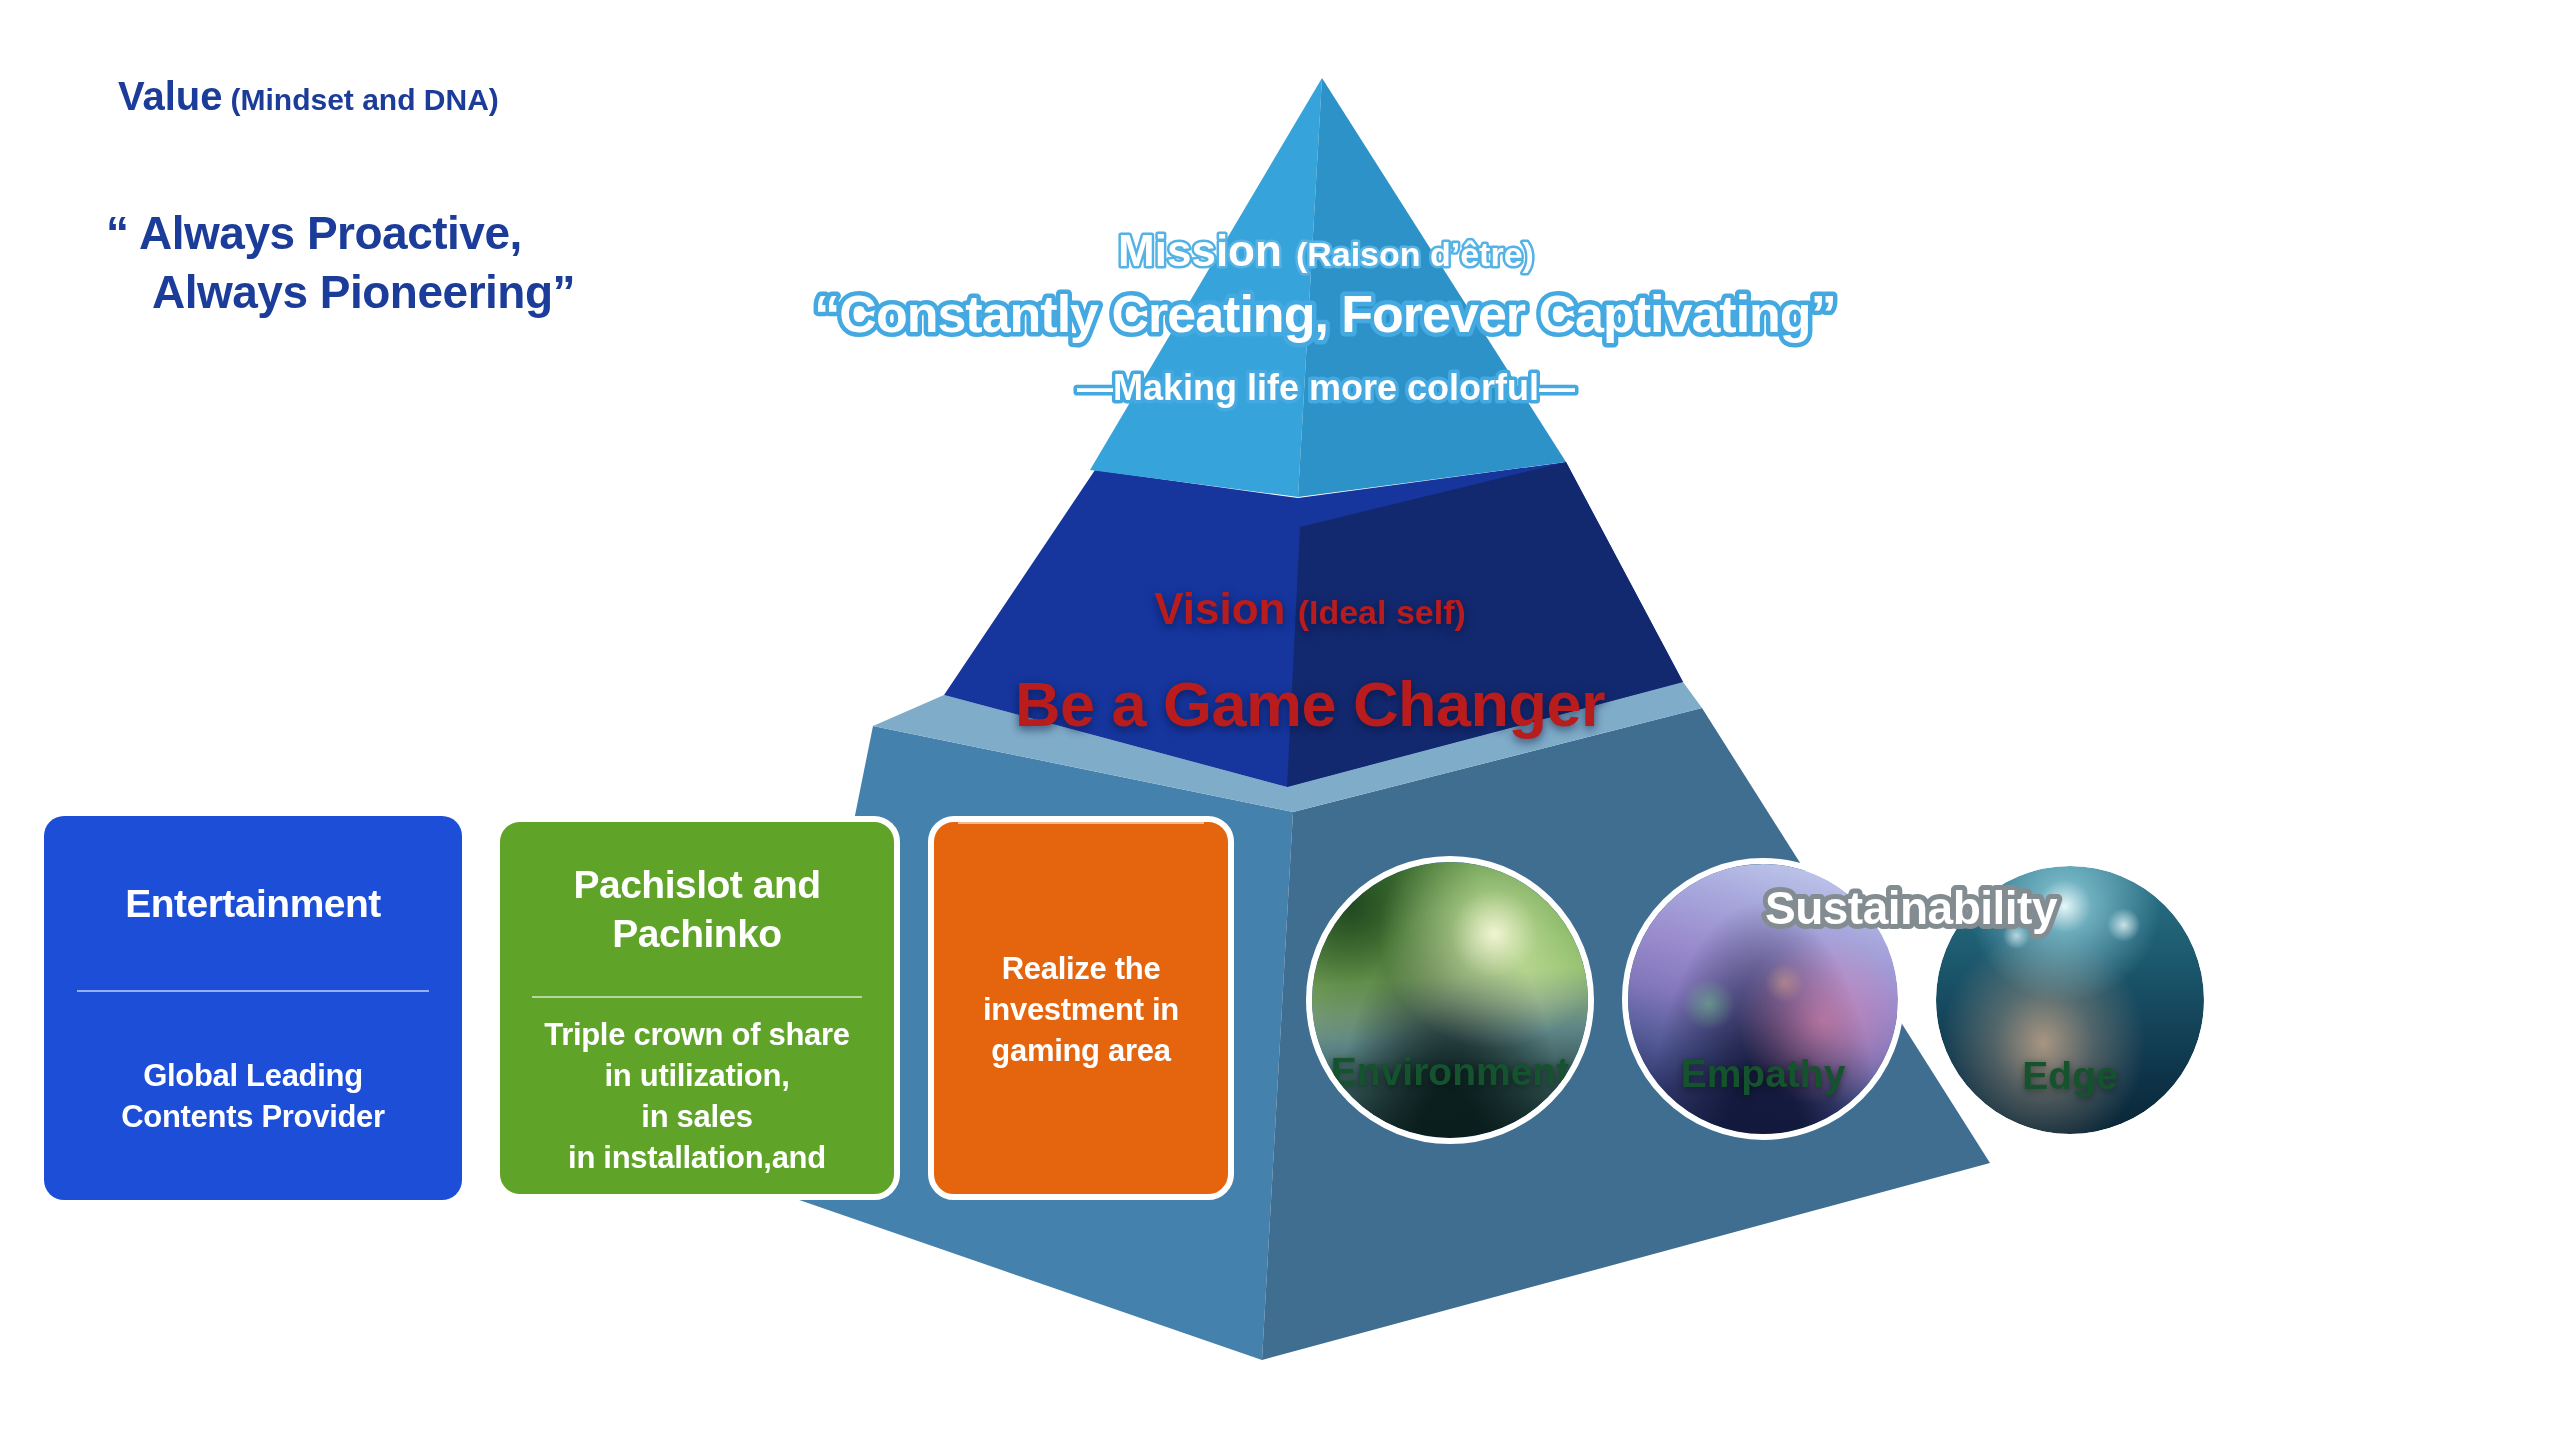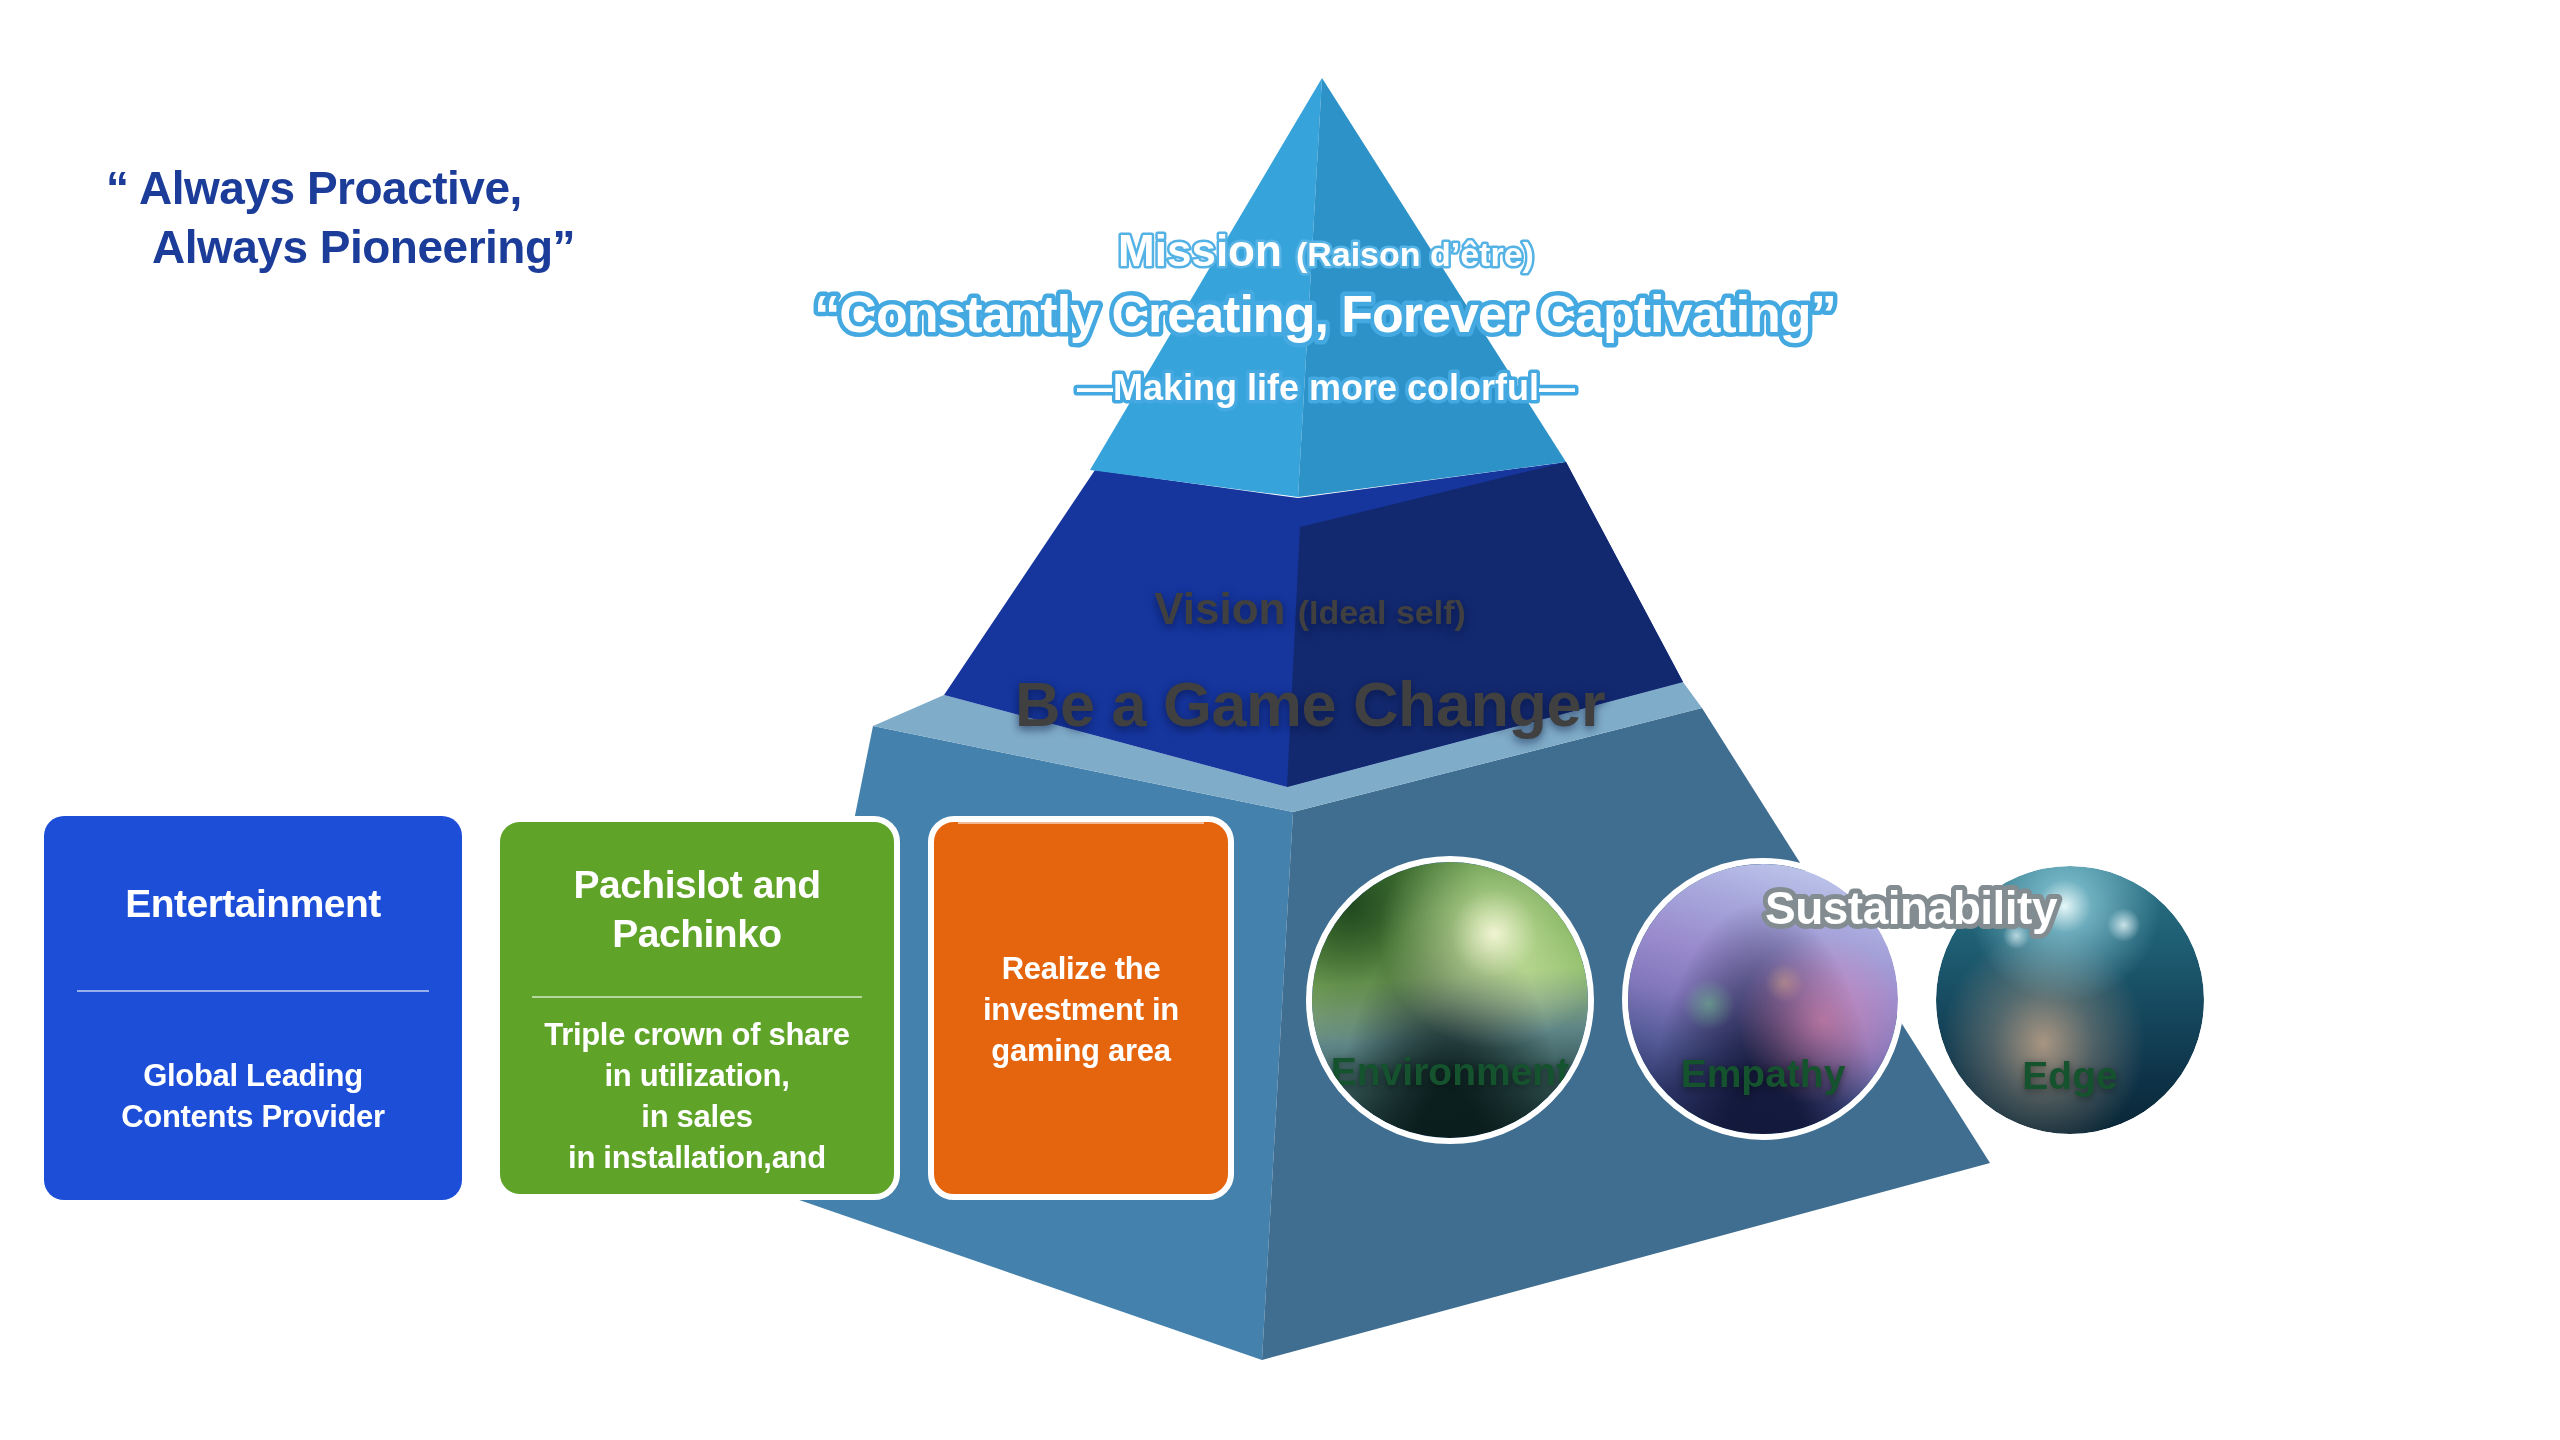--- a/index.html
+++ b/index.html
@@ -23,21 +23,21 @@
   }
 
   
   .value{position:absolute;left:106px;top:74px;z-index:10;color:#1C3C99;}
   .value .head{font-size:40px;font-weight:bold;margin-left:12px;}
   .value .head .note{font-size:30px;font-weight:bold;margin-left:8px;}
   .value .quote{margin-top:26px;font-size:46px;font-weight:bold;line-height:59px;letter-spacing:-0.5px;}
   .value .quote .indent{padding-left:46px;display:block;}
 
   
-  .vision{position:absolute;left:960px;top:584px;width:700px;z-index:10;text-align:center;color:#404040;}
+  .vision{position:absolute;left:960px;top:584px;width:700px;z-index:10;text-align:center;color:#b91c1c;}
   .vision .line1{font-size:44px;font-weight:bold;text-shadow:0 3px 10px rgba(5,15,60,.65);}
   .vision .line1 .note{font-size:34px;}
   .vision .line2{margin-top:34px;font-size:63px;font-weight:bold;letter-spacing:-0.5px;text-shadow:0 3px 10px rgba(5,15,60,.65);}
 
   
   .seg{
     position:absolute;top:816px;height:384px;z-index:20;
     box-sizing:border-box;color:#ffffff;text-align:center;
     display:flex;flex-direction:column;
     border-radius:20px;
@@ -108,20 +108,21 @@
 
     <polygon points="1322,78 1090,470 1298,497" fill="#37A3DB"></polygon>
     <polygon points="1322,78 1566,462 1298,497" fill="#2C92C8"></polygon>
 
     <text class="svgtext" x="1326" y="266" text-anchor="middle" fill="#ffffff" stroke="#55B2E4" stroke-width="5" font-size="44"><tspan>Mission</tspan><tspan dx="14" font-size="34">(Raison d’être)</tspan></text>
     <text class="svgtext" x="1325" y="332" text-anchor="middle" fill="#ffffff" stroke="#44A9E0" stroke-width="9" font-size="52" letter-spacing="-1">“Constantly Creating, Forever Captivating”</text>
     <text class="svgtext" x="1326" y="400" text-anchor="middle" fill="#ffffff" stroke="#44A9E0" stroke-width="7" font-size="36">—Making life more colorful—</text>
   </svg>
 
   <div class="value">
+    <div class="head"><span>Value</span><span class="note">(Mindset and DNA)</span></div>
     <div class="quote">
       <br>
       <span>“ Always Proactive,</span>
       <span class="indent">Always Pioneering”</span>
     </div>
   </div>
 
   <div class="vision">
     <div class="line1"><span>Vision</span> <span class="note">(Ideal self)</span></div>
     <div class="line2">Be a Game Changer</div>

